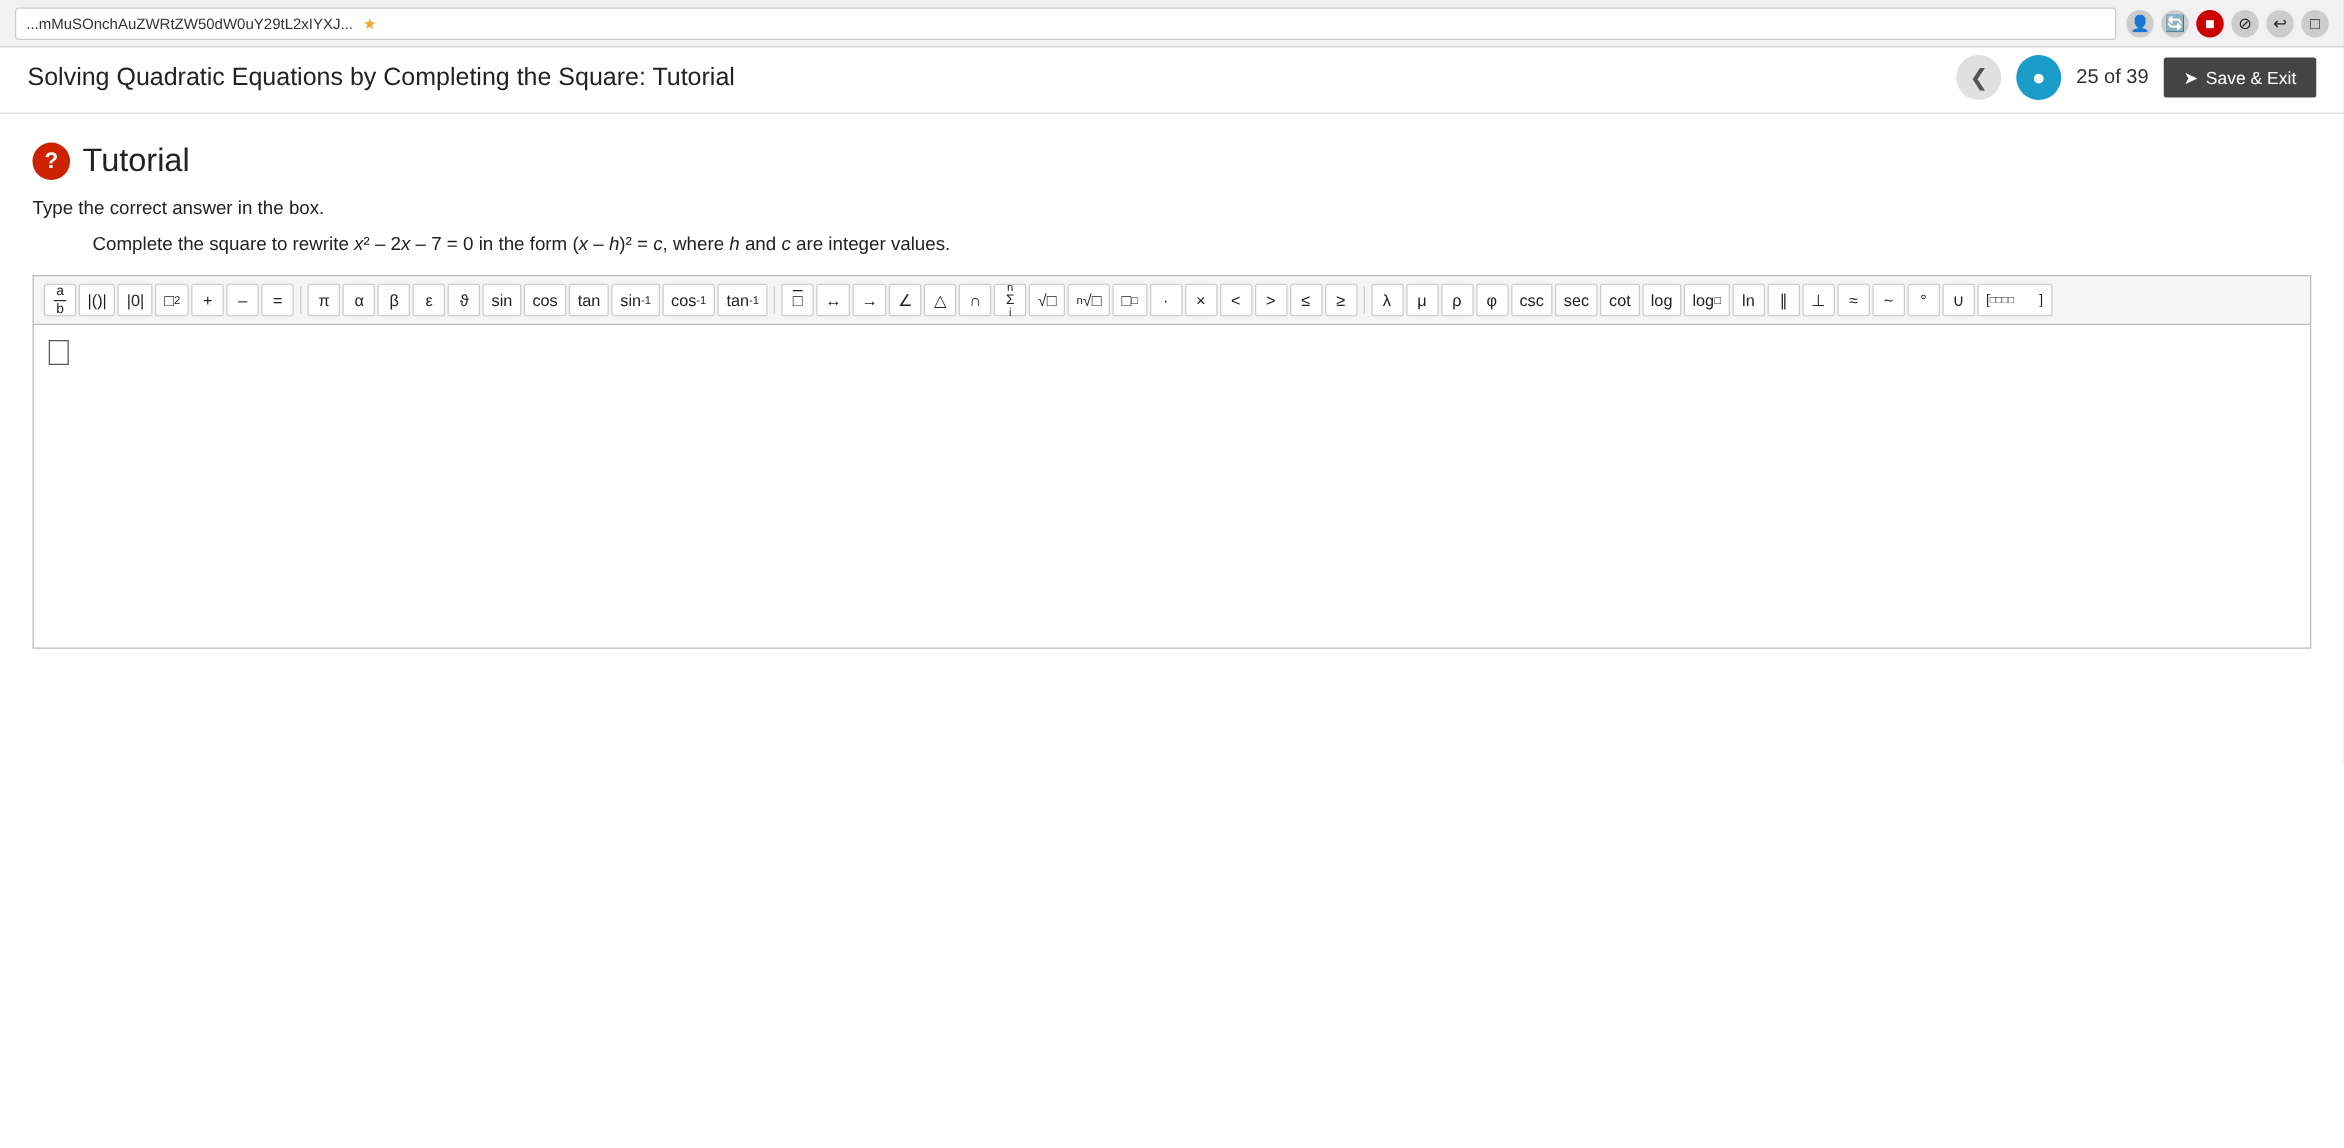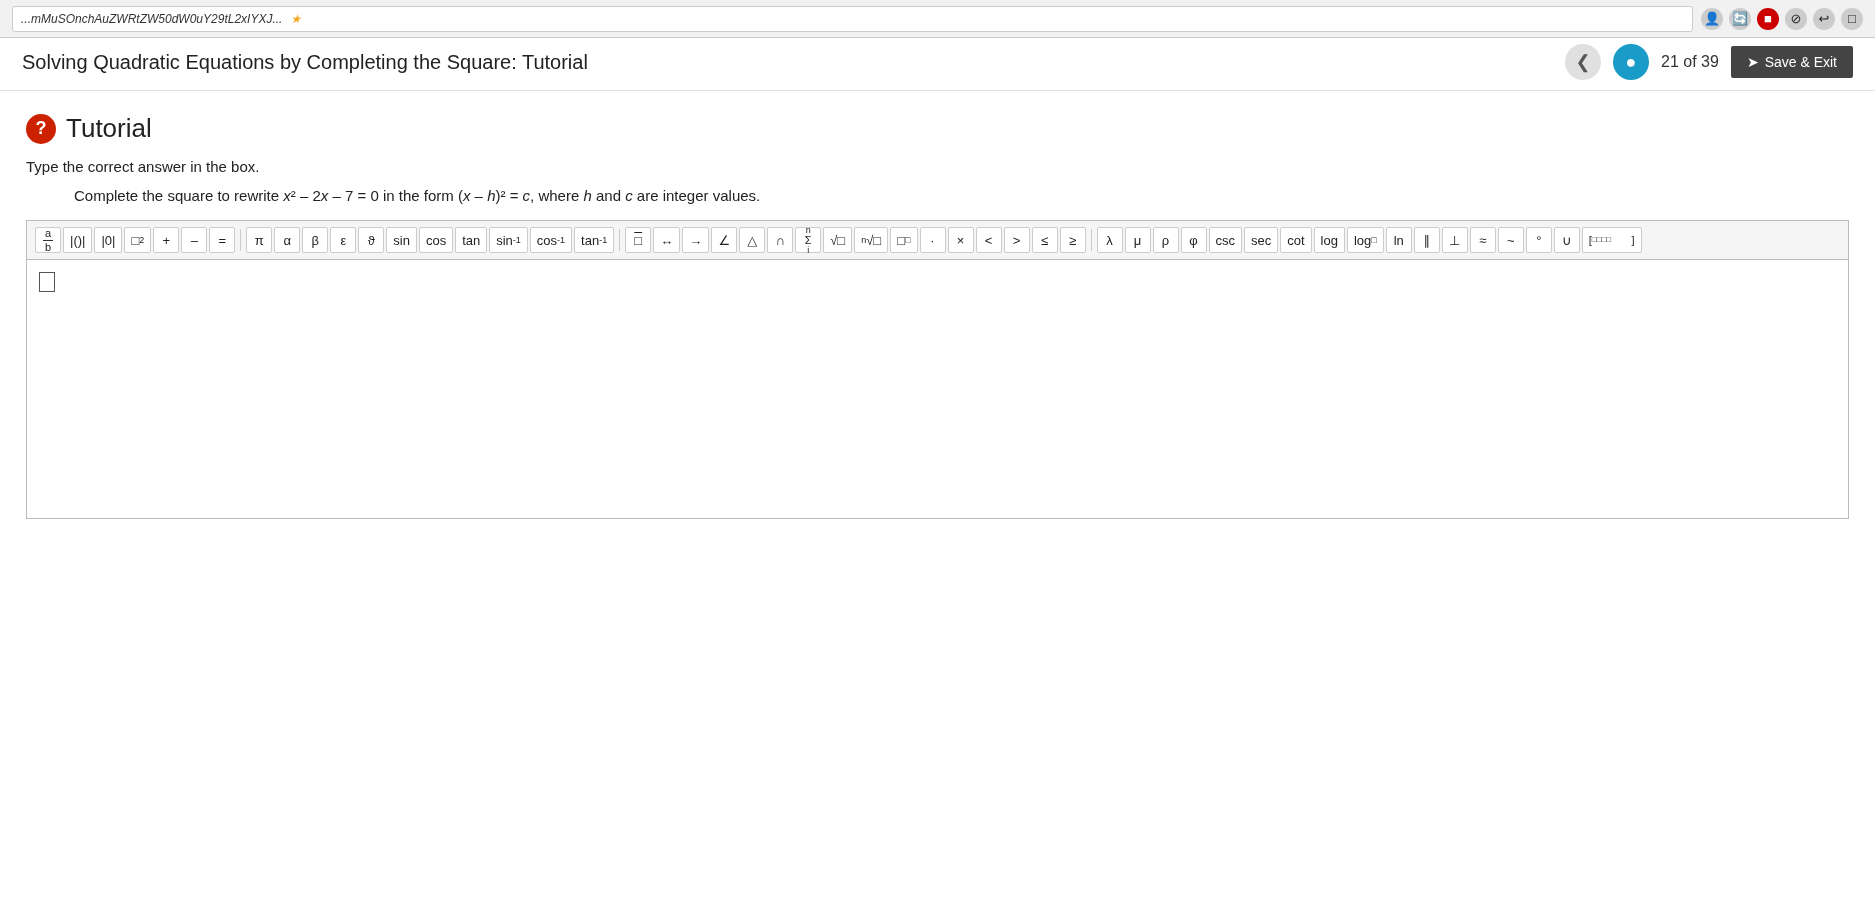--- a/index.html
+++ b/index.html
@@ -26,21 +26,20 @@
       border-radius: 3px;
       height: 26px;
       padding: 0 8px;
       font-size: 12px;
       color: #333;
       overflow: hidden;
       white-space: nowrap;
       text-overflow: ellipsis;
       display: flex;
       align-items: center;
-      font-style: italic;
     }
     .browser-icons {
       display: flex;
       gap: 6px;
       align-items: center;
     }
     .browser-icon {
       width: 22px; height: 22px;
       border-radius: 50%;
       background: #ccc;
@@ -257,21 +256,21 @@
 
 <div class="main-container">
 
   <div class="top-bar">
     <div class="top-bar-title">Solving Quadratic Equations by Completing the Square: Tutorial</div>
     <button class="nav-back">❮</button>
     <button class="nav-forward">
       <span>●</span>
     </button>
     <span class="page-counter">
-      <span>21</span>
+      <span>25</span>
       <span> of </span>
       <span>39</span>
     </span>
     <button class="save-exit-btn">
       <span>➤</span>
       <span>Save &amp; Exit</span>
     </button>
   </div>
 
   <div class="content-area">

